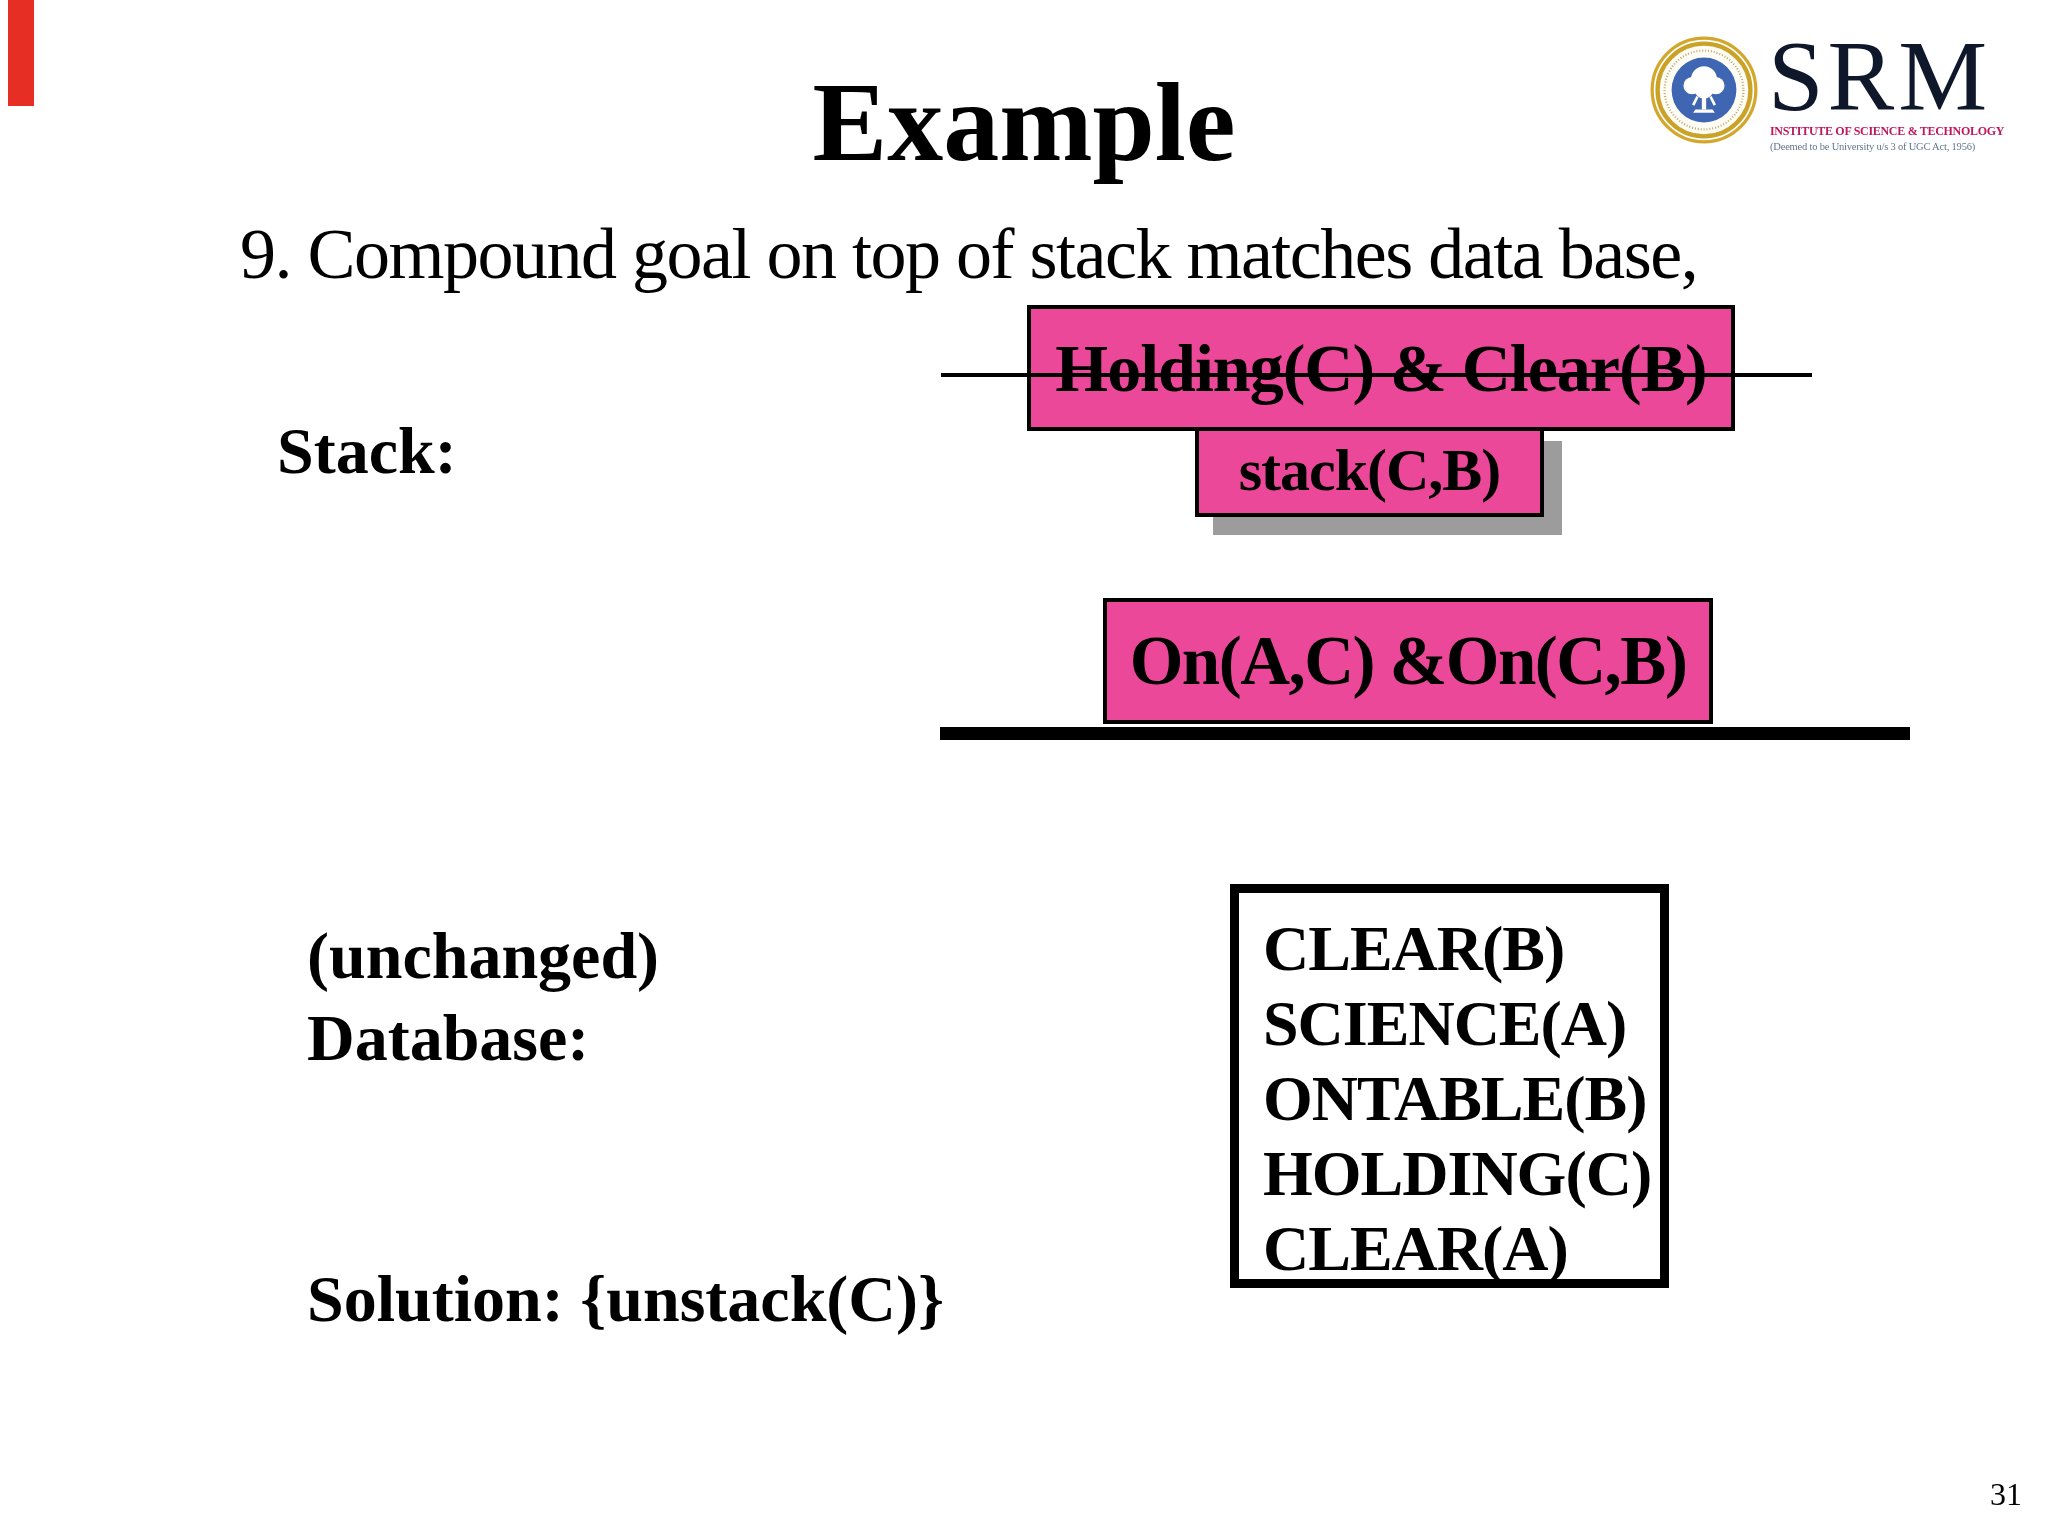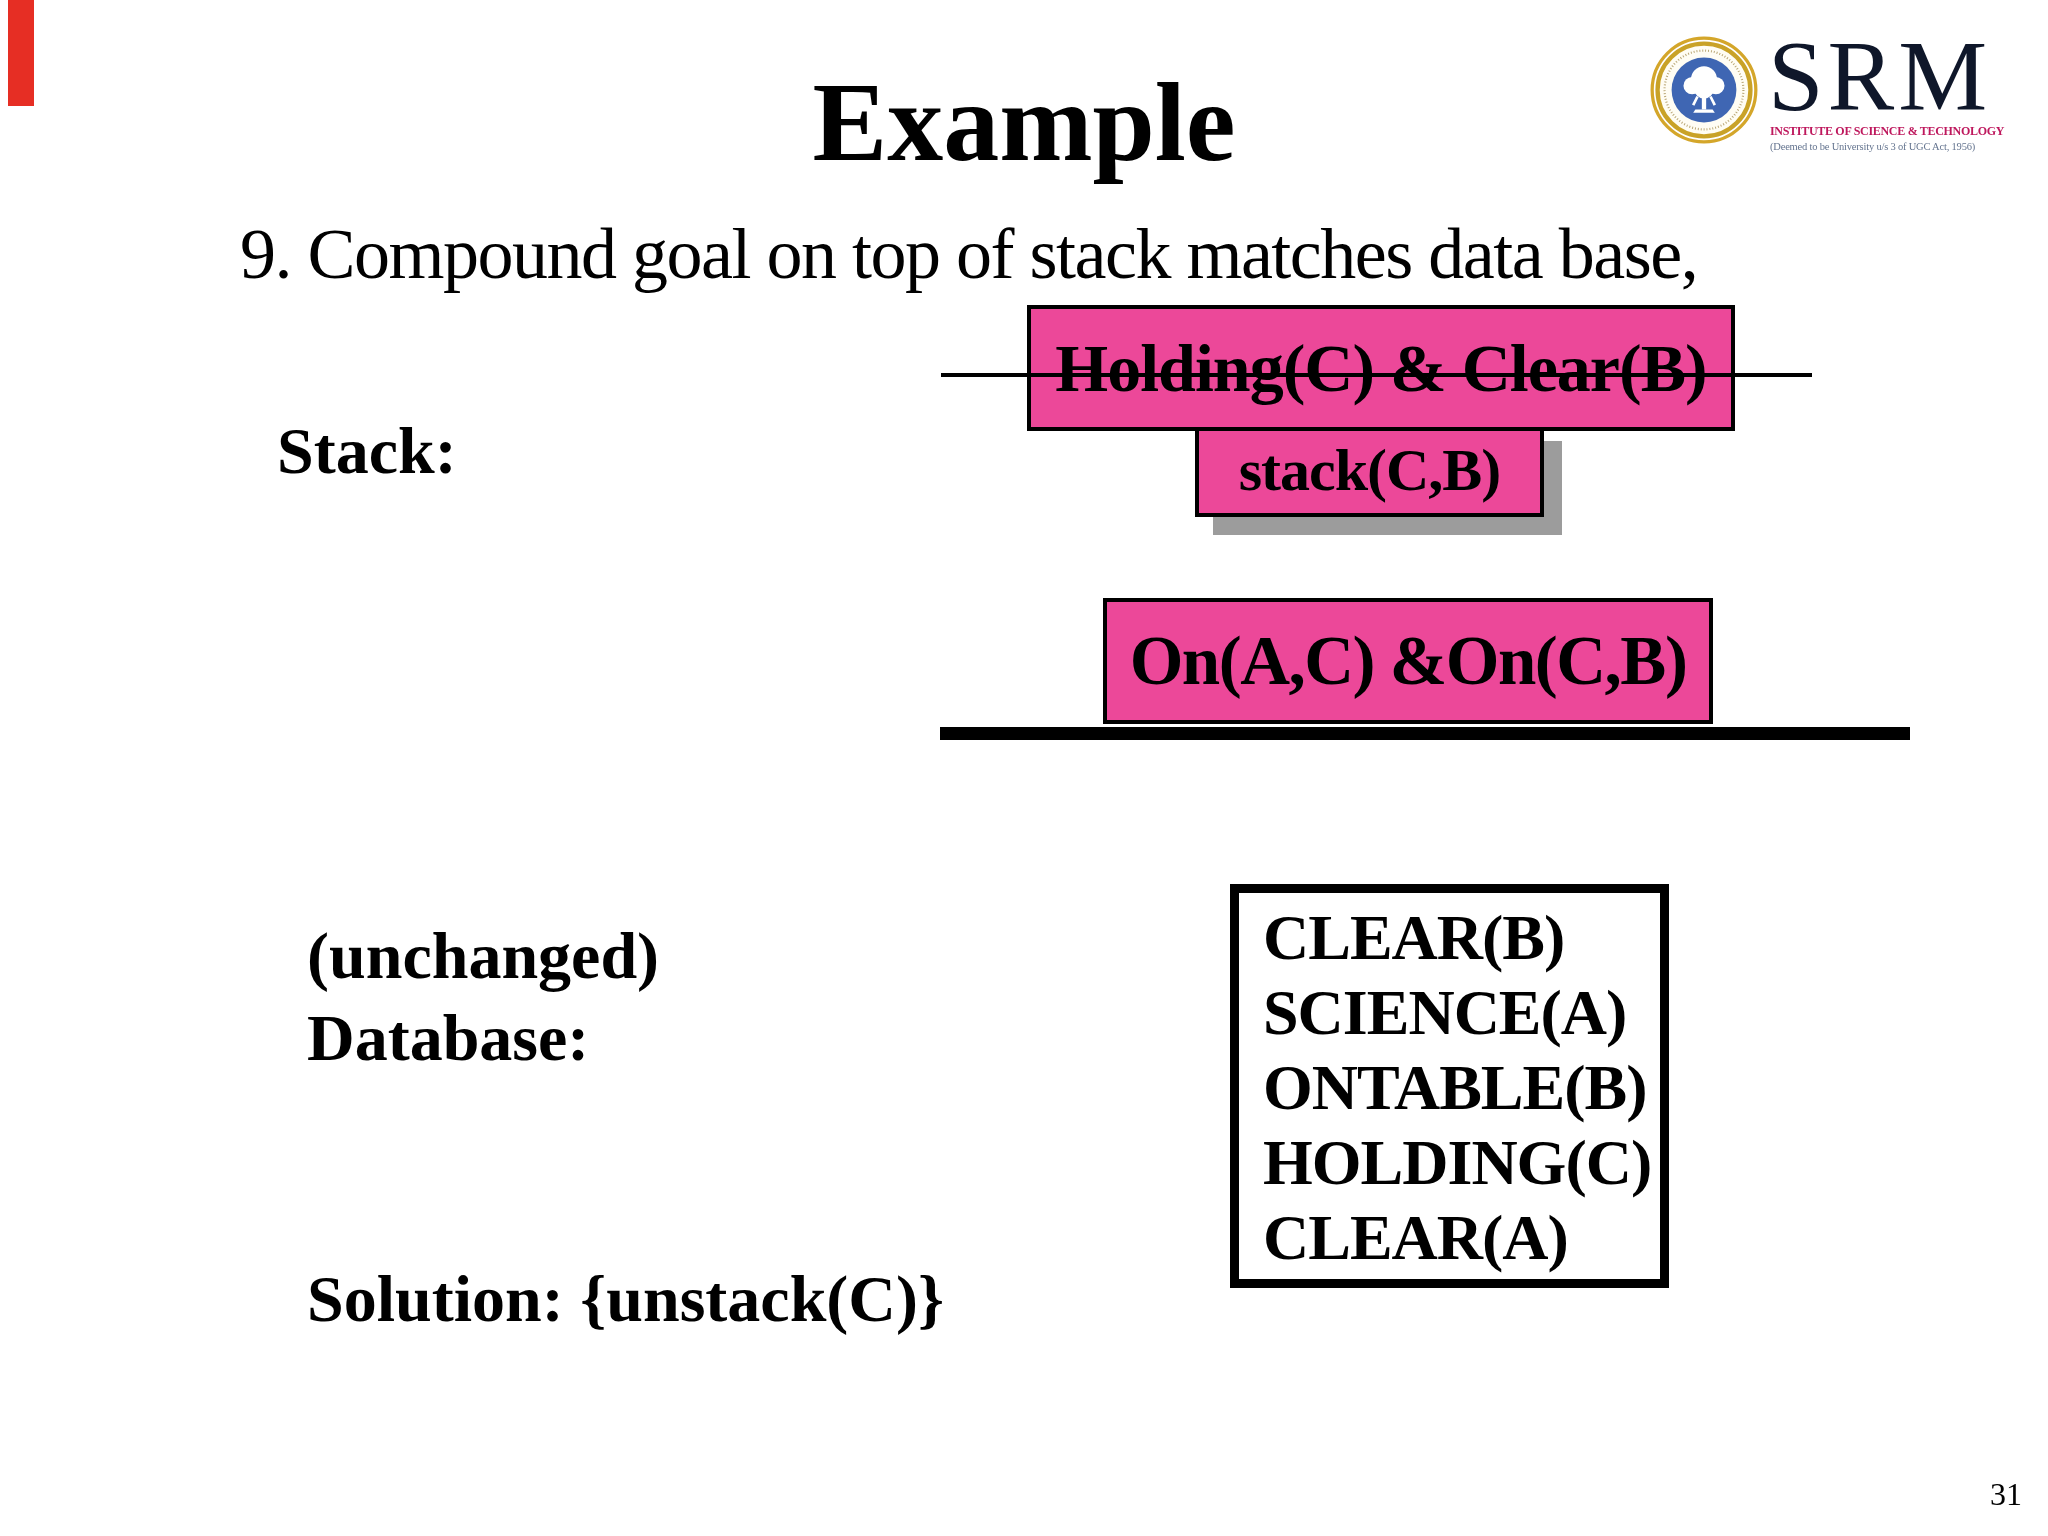--- a/index.html
+++ b/index.html
@@ -37,21 +37,21 @@
   .box-holding{left:1027px;top:305px;width:700px;height:118px;font-size:68px;letter-spacing:-1px;}
   .box-stack{left:1195px;top:423px;width:341px;height:86px;font-size:60px;letter-spacing:-1px;
     box-shadow:18px 18px 0 #9c9c9c;}
   .box-onac{left:1228px;top:509px;width:288px;height:89px;font-size:68px;letter-spacing:-1px;border-width:2px;}
   .box-onac-oncb{left:1103px;top:598px;width:602px;height:118px;font-size:69px;letter-spacing:-1.5px;}
   .strike-line{position:absolute;left:941px;top:373px;width:871px;height:4px;background:#000;}
   .thick-line{position:absolute;left:940px;top:727px;width:970px;height:13px;background:#000;}
   .db-box{
     position:absolute;left:1230px;top:884px;width:439px;height:404px;
     border:9px solid #000;background:#fff;box-sizing:border-box;
-    padding:7px 0 0 24px;
+    padding:18px 0 0 24px;
   }
   .db-line{
     font-size:64px;font-weight:bold;line-height:75px;
     letter-spacing:-1px;white-space:nowrap;
   }
   .page-number{
     position:absolute;left:1990px;top:1478px;font-size:32px;line-height:1;
   }
   
   .logo{position:absolute;left:1648px;top:26px;width:396px;height:150px;}

